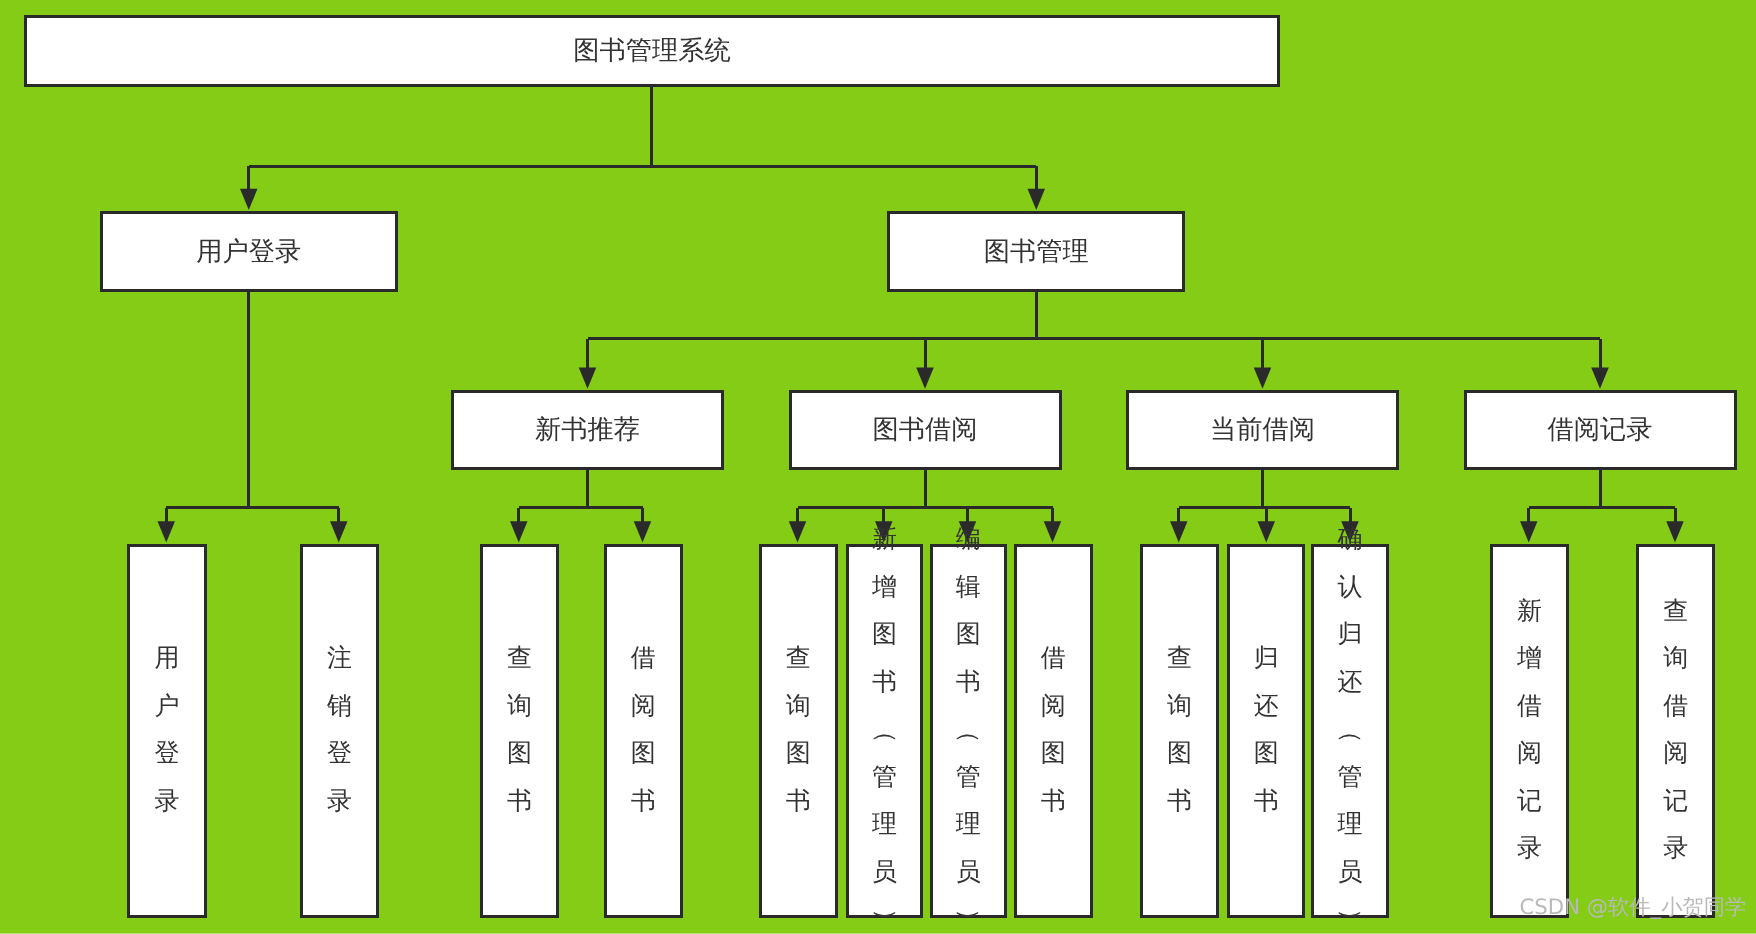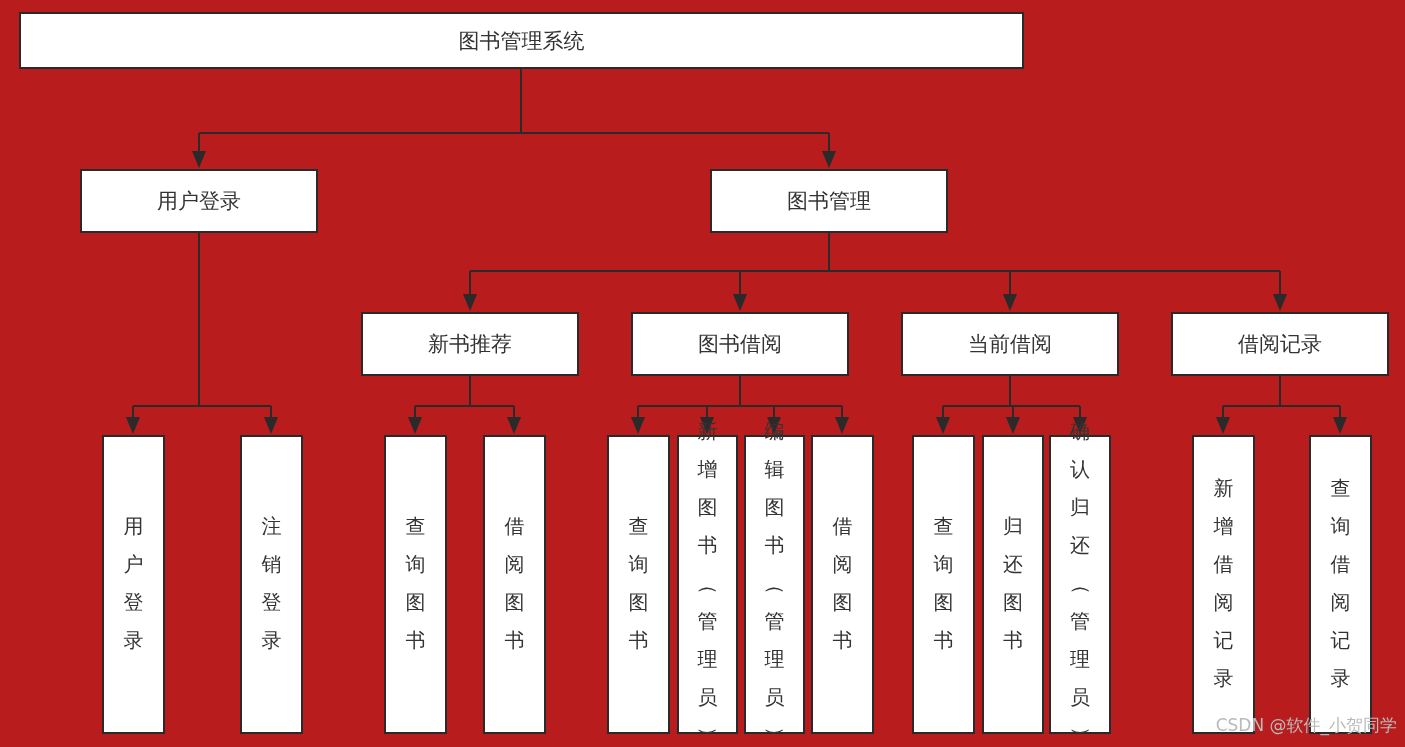--- a/index.html
+++ b/index.html
@@ -8,21 +8,21 @@
     padding: 0;
     background: #ffffff;
   }
   body {
     font-family: "Liberation Sans", "DejaVu Sans", sans-serif;
   }
   #diagram-root {
     position: relative;
     width: 1405px;
     height: 747px;
-    background: #b91c1c;
+    background: #84cc16;
     overflow: hidden;
   }
   svg.diagram-canvas {
     position: absolute;
     left: 0;
     top: 0;
     width: 1405px;
     height: 747px;
     display: block;
   }

